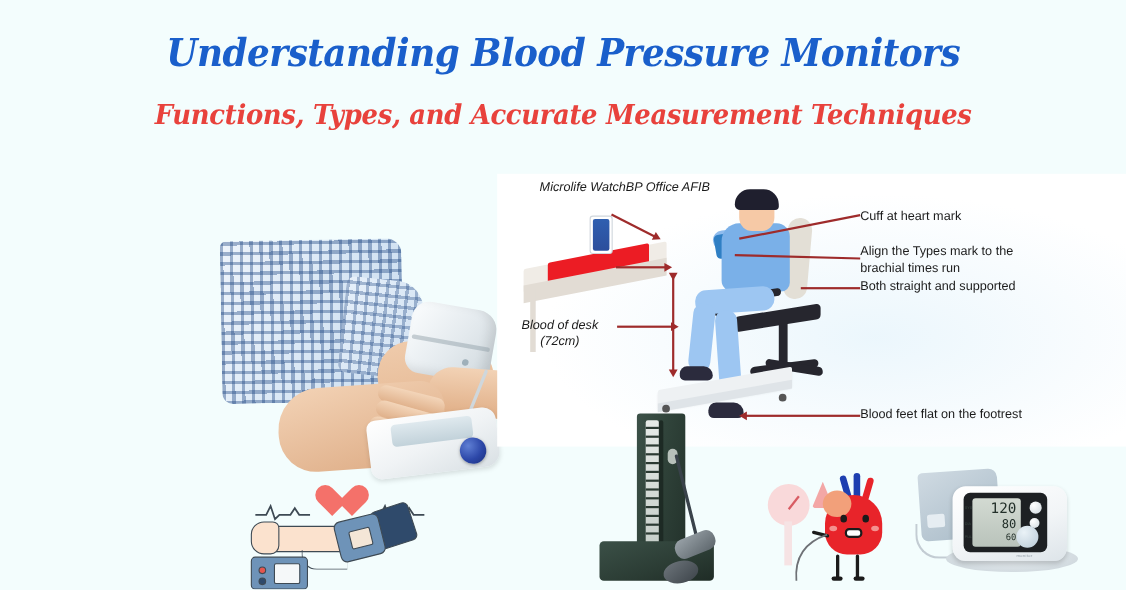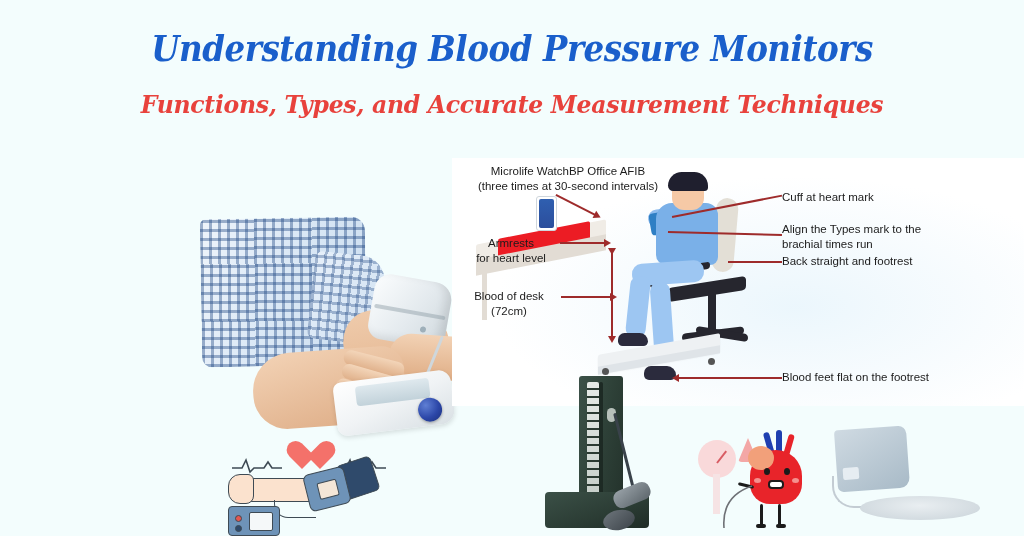--- a/index.html
+++ b/index.html
@@ -71,21 +71,21 @@
   }
 
   .annot {
     position: absolute;
     font-family: "Liberation Sans", sans-serif;
     font-size: 11.5px;
     color: #1c1c1c;
     line-height: 1.28;
     white-space: nowrap;
   }
-  .annot.center { text-align: center; }
+  .annot.center { text-align: center; font-style: italic; }
   .annot.left   { text-align: left; }
 
   .lead {
     position: absolute;
     background: #9e2b2b;
     height: 1.6px;
   }
   .lead.vert { width: 1.6px; height: auto; }
 
   .arrowhead {
@@ -619,29 +619,24 @@
   <div class="chair-col"></div>
   <div class="chair-base"></div>
   <div class="chair-base2"></div>
   <div class="footrest"></div>
   <div class="footrest-edge"></div>
   <div class="footrest-wheel" style="left:602px; top:368px;"></div>
   <div class="footrest-wheel" style="left:708px; top:358px;"></div>
 
   <div class="annot center" style="left:468px; top:164px; width:200px;">
     <div>Microlife WatchBP Office AFIB</div>
-    <div>(three times at 30-second intervals)</div>
   </div>
   <div class="lead" style="left:556px; top:194px; width:44px; transform:rotate(27deg); transform-origin:0 50%;"></div>
   <div class="arrowhead" style="left:594px; top:212px; transform:rotate(27deg);"></div>
 
-  <div class="annot center" style="left:462px; top:236px; width:98px;">
-    <div>Armrests</div>
-    <div>for heart level</div>
-  </div>
   <div class="lead" style="left:560px; top:242px; width:46px;"></div>
   <div class="arrowhead" style="left:604px; top:238.5px;"></div>
 
   <div class="annot center" style="left:457px; top:289px; width:104px;">
     <div>Blood of desk</div>
     <div>(72cm)</div>
   </div>
   <div class="lead" style="left:561px; top:296px; width:51px;"></div>
   <div class="arrowhead" style="left:610px; top:292.5px;"></div>
   <div class="lead vert" style="left:611px; top:253px; height:44px;"></div>
@@ -654,21 +649,21 @@
   </div>
   <div class="lead" style="left:672px; top:216px; width:112px; transform:rotate(-11deg); transform-origin:0 50%;"></div>
 
   <div class="annot left" style="left:782px; top:222px;">
     <div>Align the Types mark to the</div>
     <div>brachial times run</div>
   </div>
   <div class="lead" style="left:668px; top:231px; width:114px; transform:rotate(1.5deg); transform-origin:0 50%;"></div>
 
   <div class="annot left" style="left:782px; top:254px;">
-    <div>Back straight and footrest</div>
+    <div>Both straight and supported</div>
   </div>
   <div class="lead" style="left:728px; top:261px; width:54px;"></div>
 
   <div class="annot left" style="left:782px; top:370px;">
     <div>Blood feet flat on the footrest</div>
   </div>
   <div class="lead" style="left:676px; top:377px; width:106px;"></div>
   <div class="arrowhead leftdir" style="left:672px; top:373.5px;"></div>
 
   <div id="sphyg">
@@ -745,15 +740,31 @@
       <path d="M34,2 C16,8 4,20 6,44" fill="none" stroke="#6e7176" stroke-width="1.6"></path>
     </svg>
   </div>
 
   <div id="digital-bp">
     <div class="db-cuff">
       <div class="db-cuff-strip"></div>
     </div>
     <div class="db-tube"></div>
     <div class="db-base"></div>
+    <div class="db-body">
+      <div class="db-panel">
+        <div class="db-lcd">
+          <div class="db-val db-sys">120</div>
+          <div class="db-unit" style="top:7px;">SYS</div>
+          <div class="db-val db-dia">80</div>
+          <div class="db-unit" style="top:21px;">DIA</div>
+          <div class="db-val db-pul">60</div>
+          <div class="db-unit" style="top:33px;">PUL</div>
+        </div>
+        <div class="db-btn" style="left:60px; top:8px; width:11px; height:11px;"></div>
+        <div class="db-btn" style="left:60px; top:23px; width:9px; height:9px;"></div>
+      </div>
+      <div class="db-btn-main"></div>
+      <div class="db-brand">monitor</div>
+    </div>
   </div>
 
 </div>
 
 </body></html>

